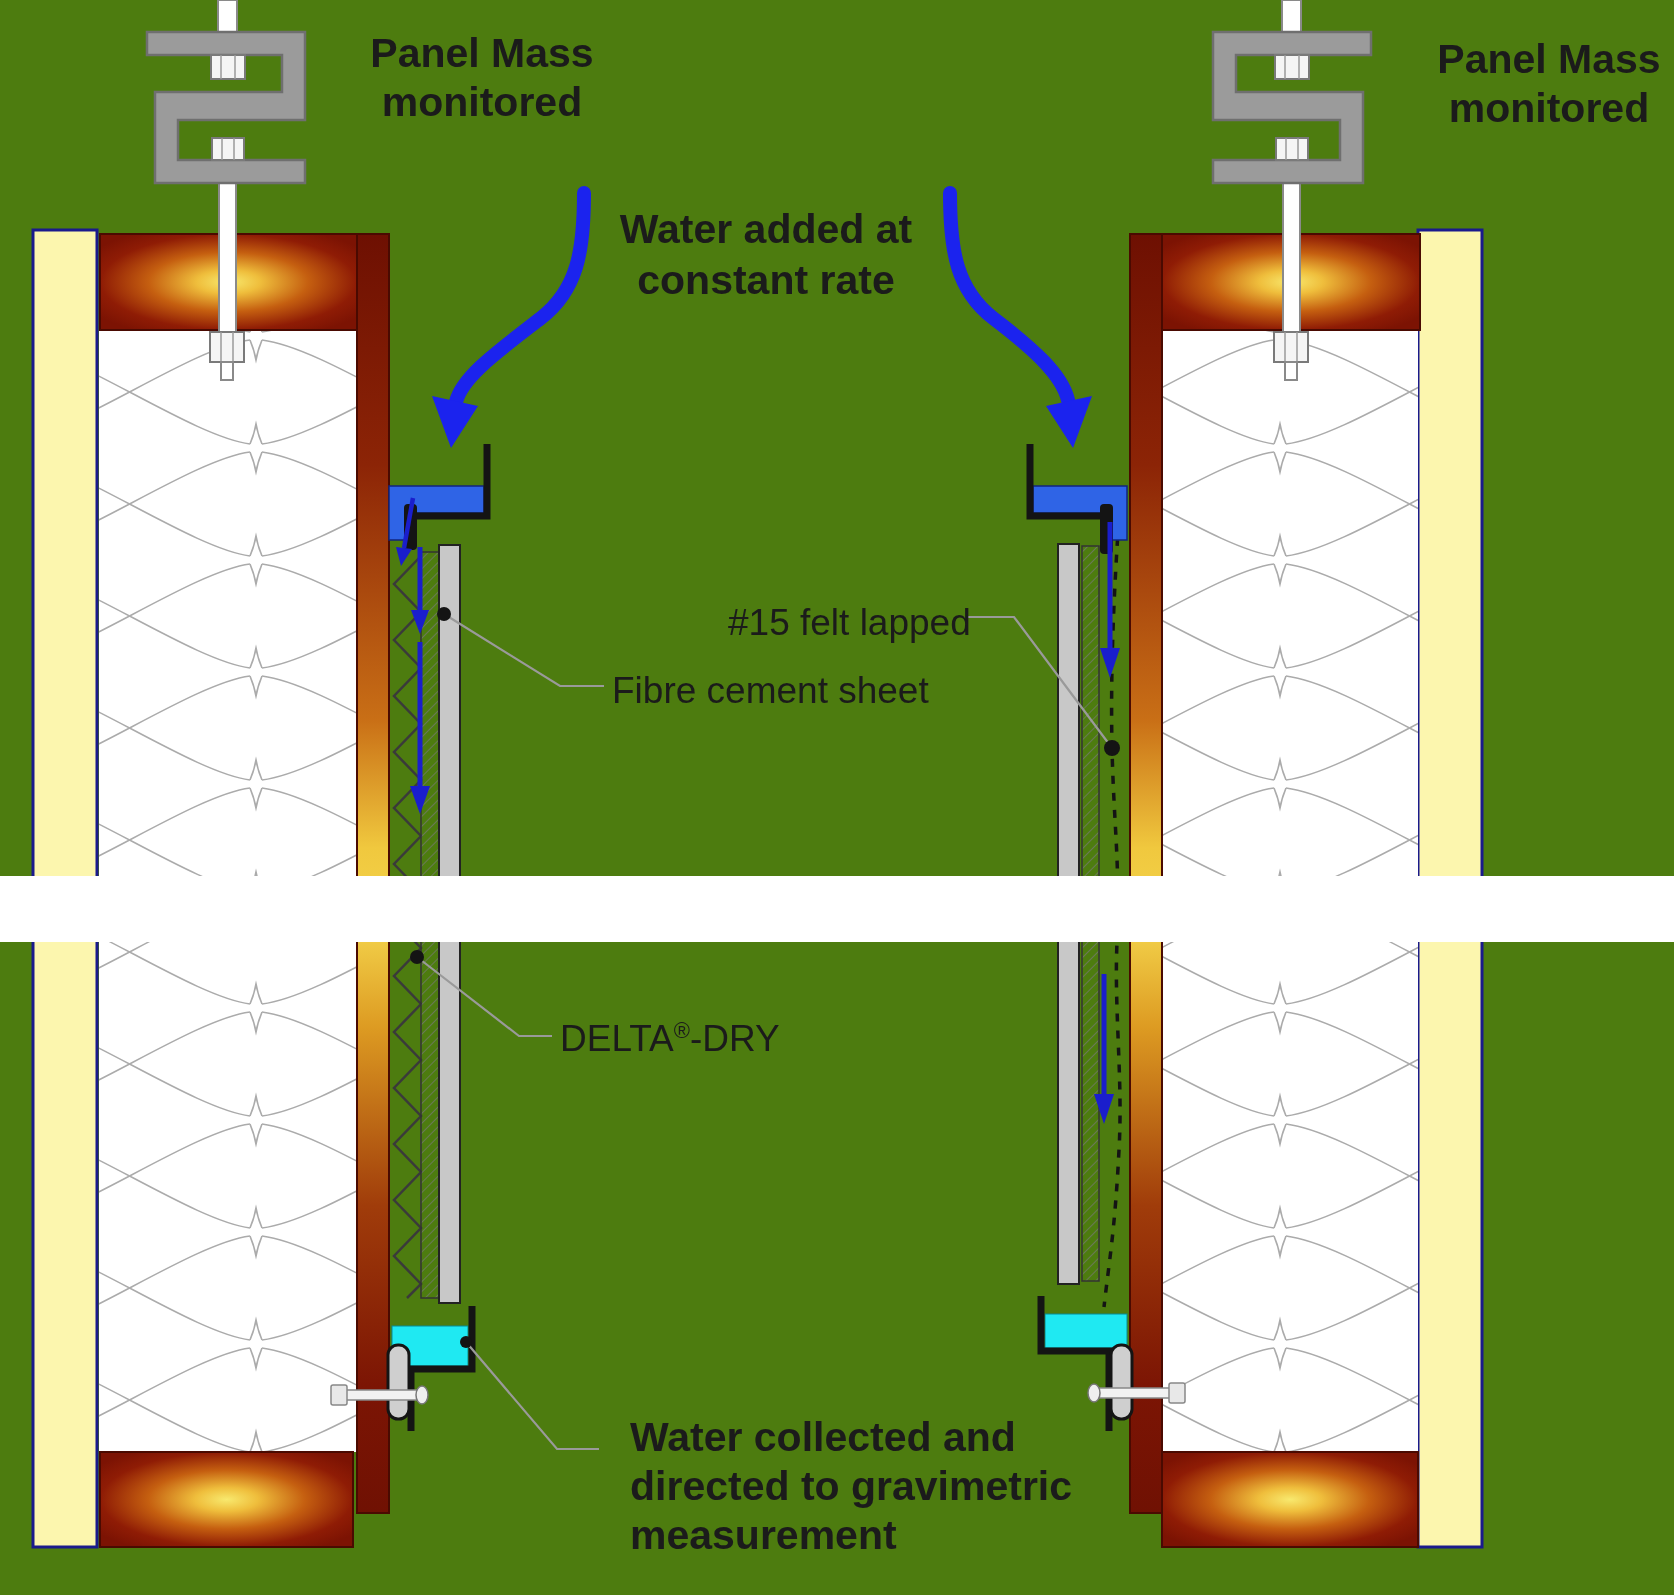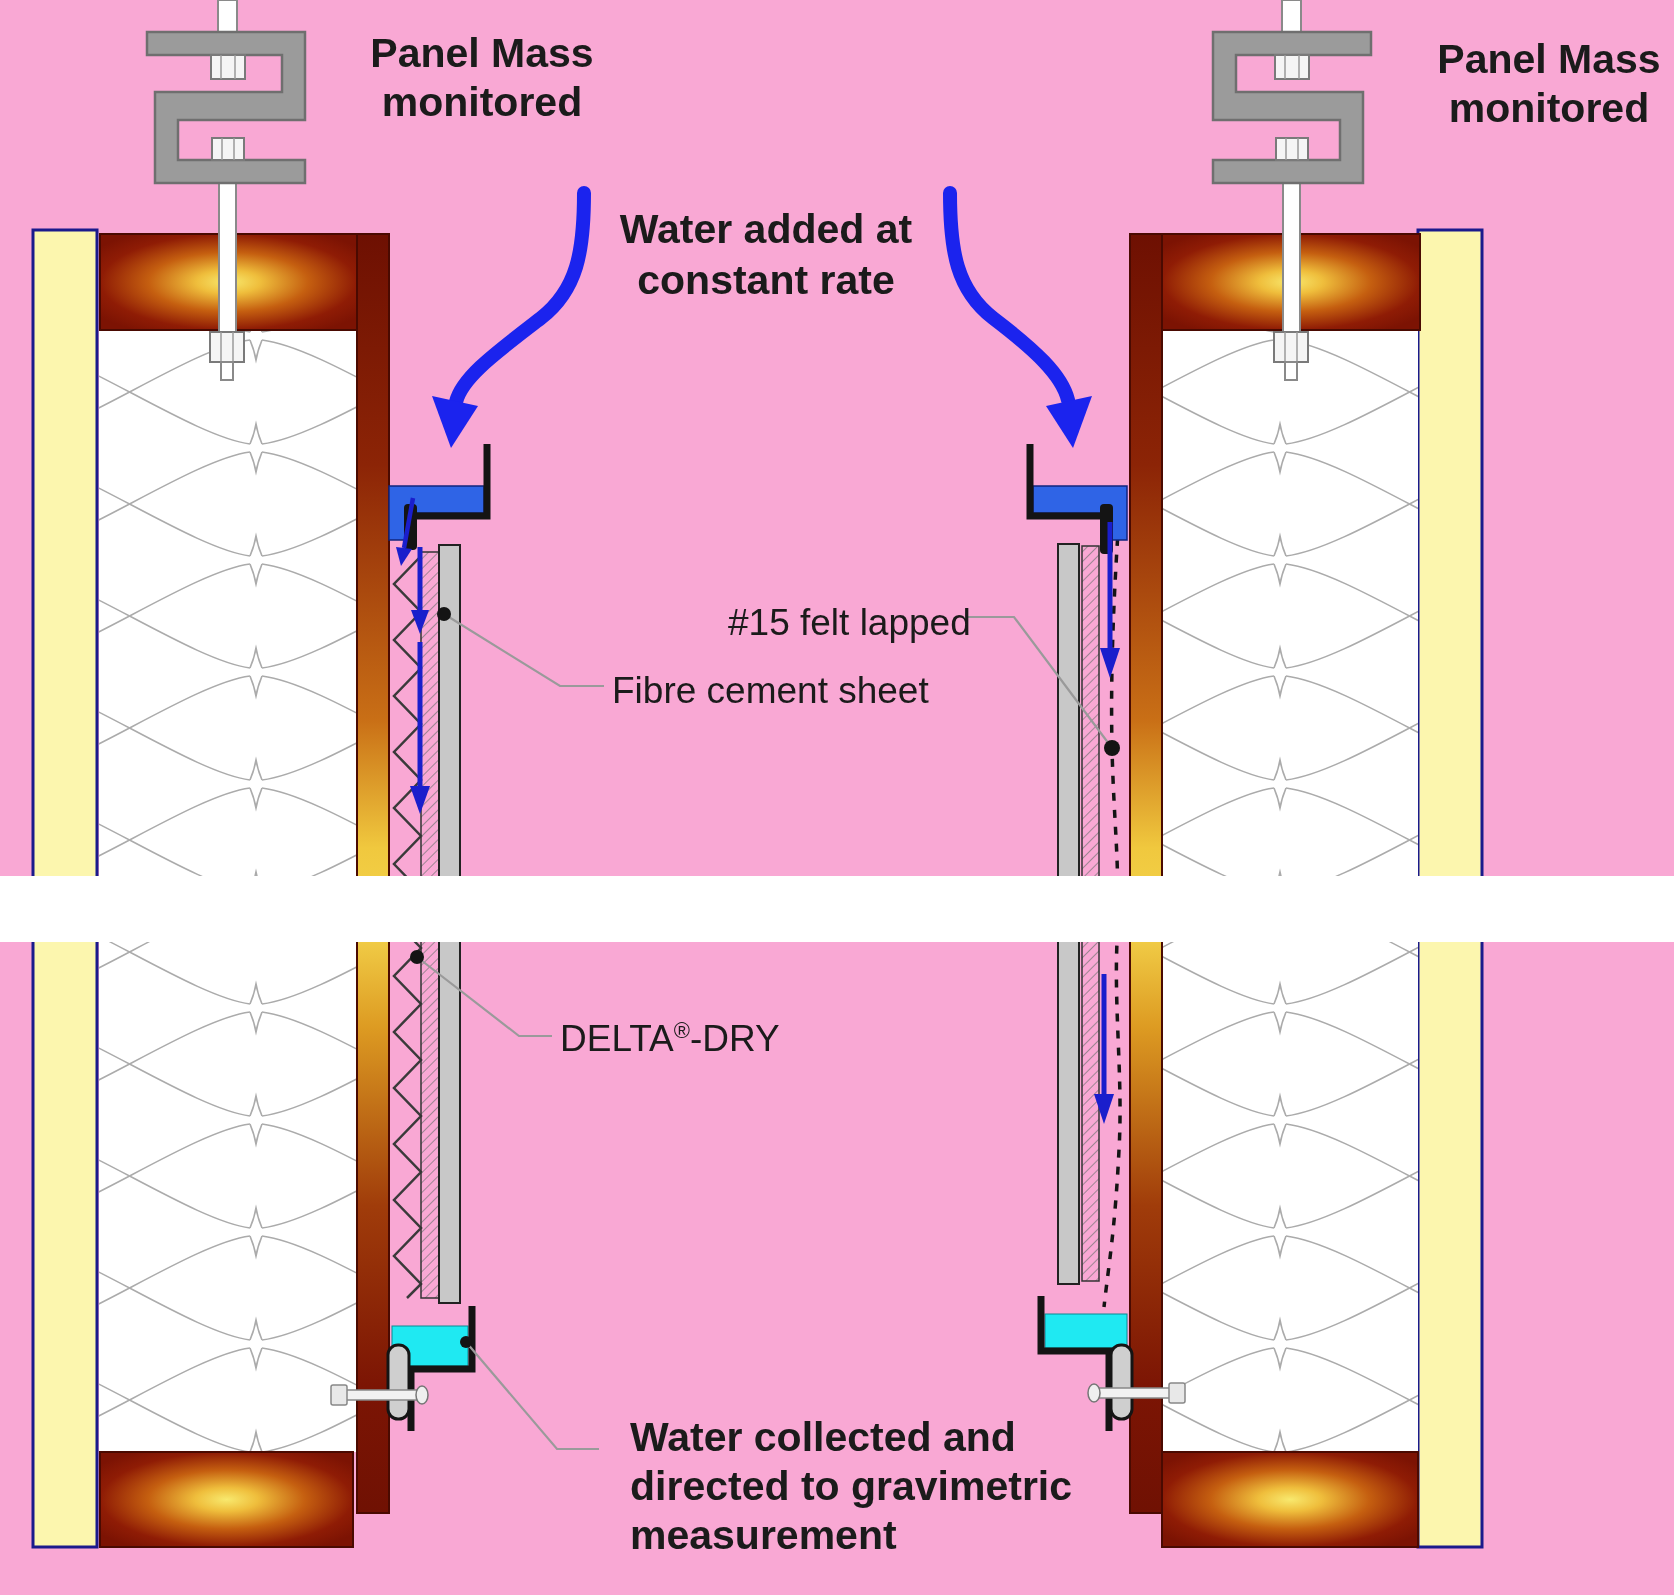--- a/index.html
+++ b/index.html
@@ -1,16 +1,16 @@
 <!DOCTYPE html>
 <html><head>
 <meta charset="utf-8">
 <style>
   html,body{margin:0;padding:0;background:#ffffff;}
-  .stage{width:1674px;height:1595px;position:relative;background:#f9a8d4;}
+  .stage{width:1674px;height:1595px;position:relative;background:#4d7c0f;}
   svg{display:block;}
   .t-bold{font:bold 41px "Liberation Sans", sans-serif; fill:#1b1b1b;}
   .t-reg{font:37px "Liberation Sans", sans-serif; fill:#1b1b1b;}
   .leader{stroke:#9a9a9a;stroke-width:2.2;fill:none;}
   .dot{fill:#141414;}
   .bracket{stroke:#141414;stroke-width:7;fill:none;stroke-linejoin:miter;}
   .nut{fill:#f5f5f5;stroke:#7a7a7a;stroke-width:2;}
   .nutline{stroke:#9a9a9a;stroke-width:1.5;}
   .rod{fill:#ffffff;stroke:#8a8a8a;stroke-width:2;}
 </style>

